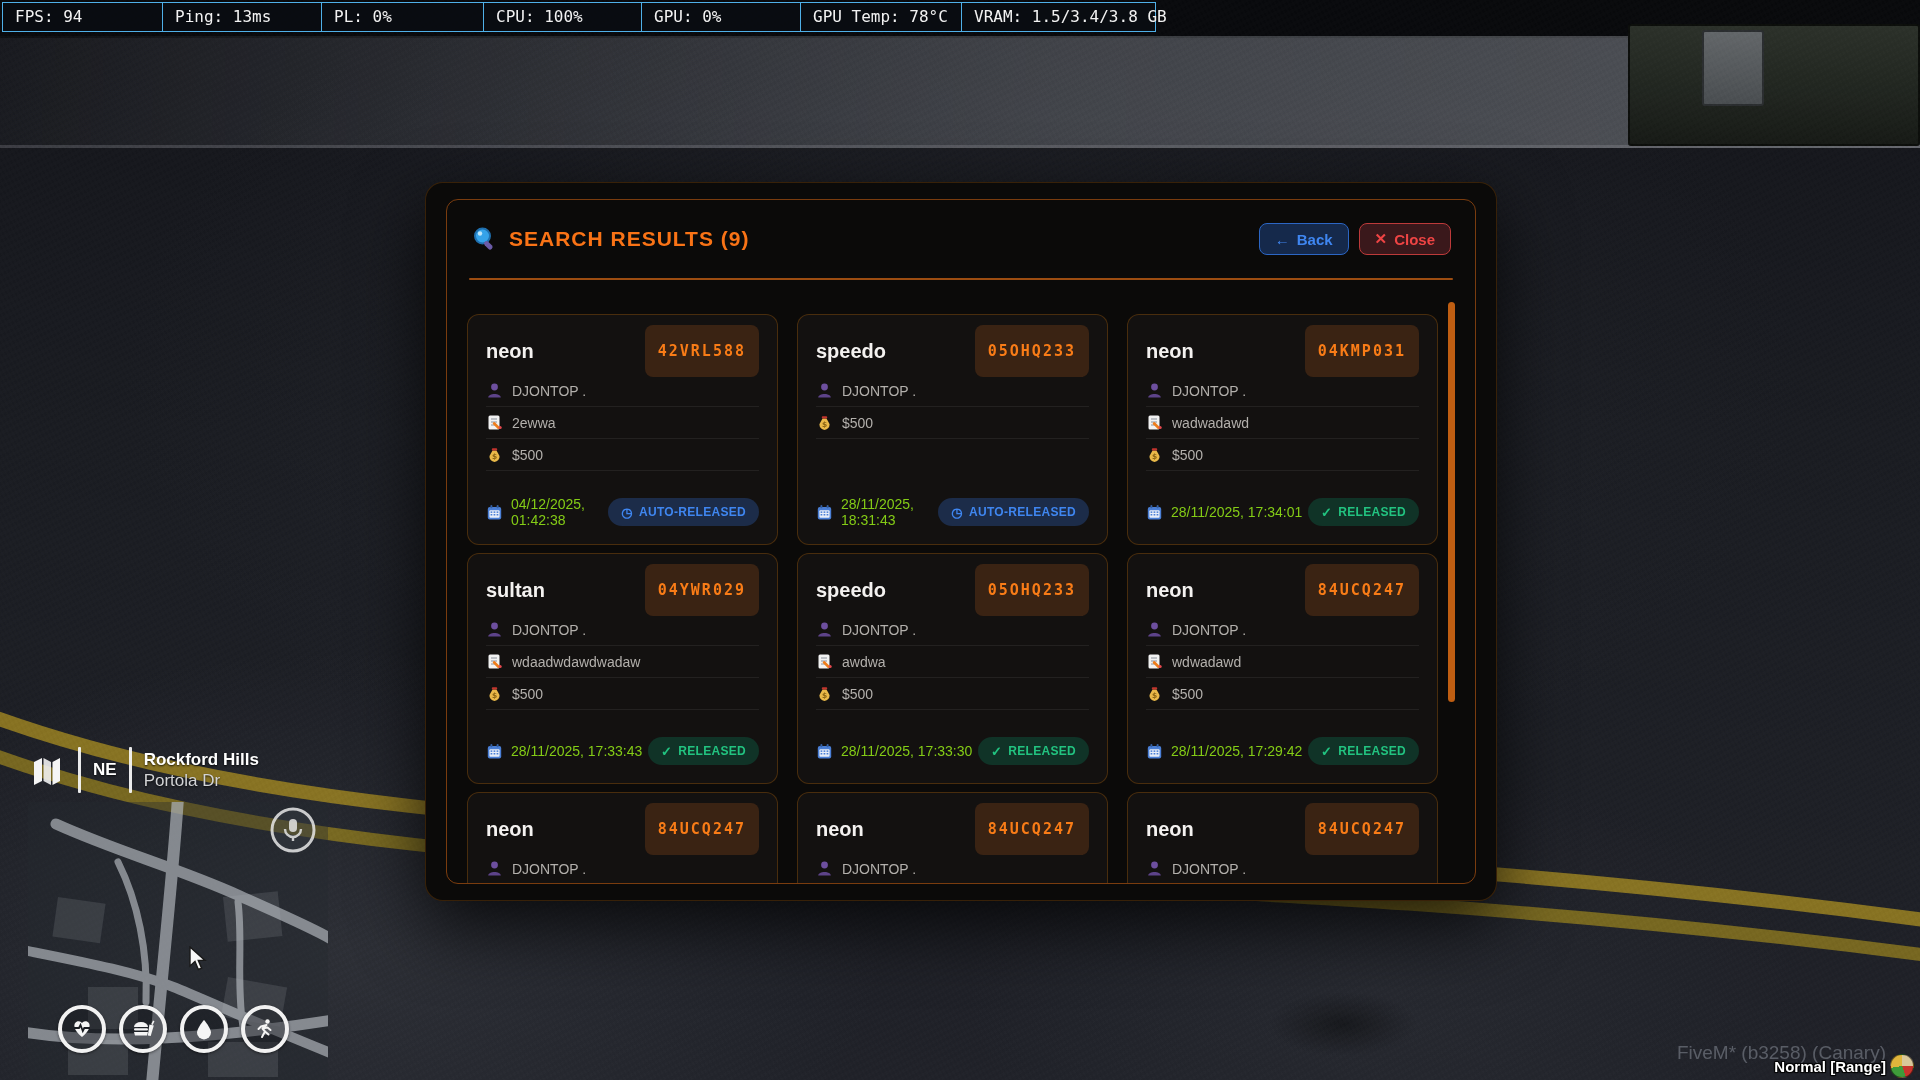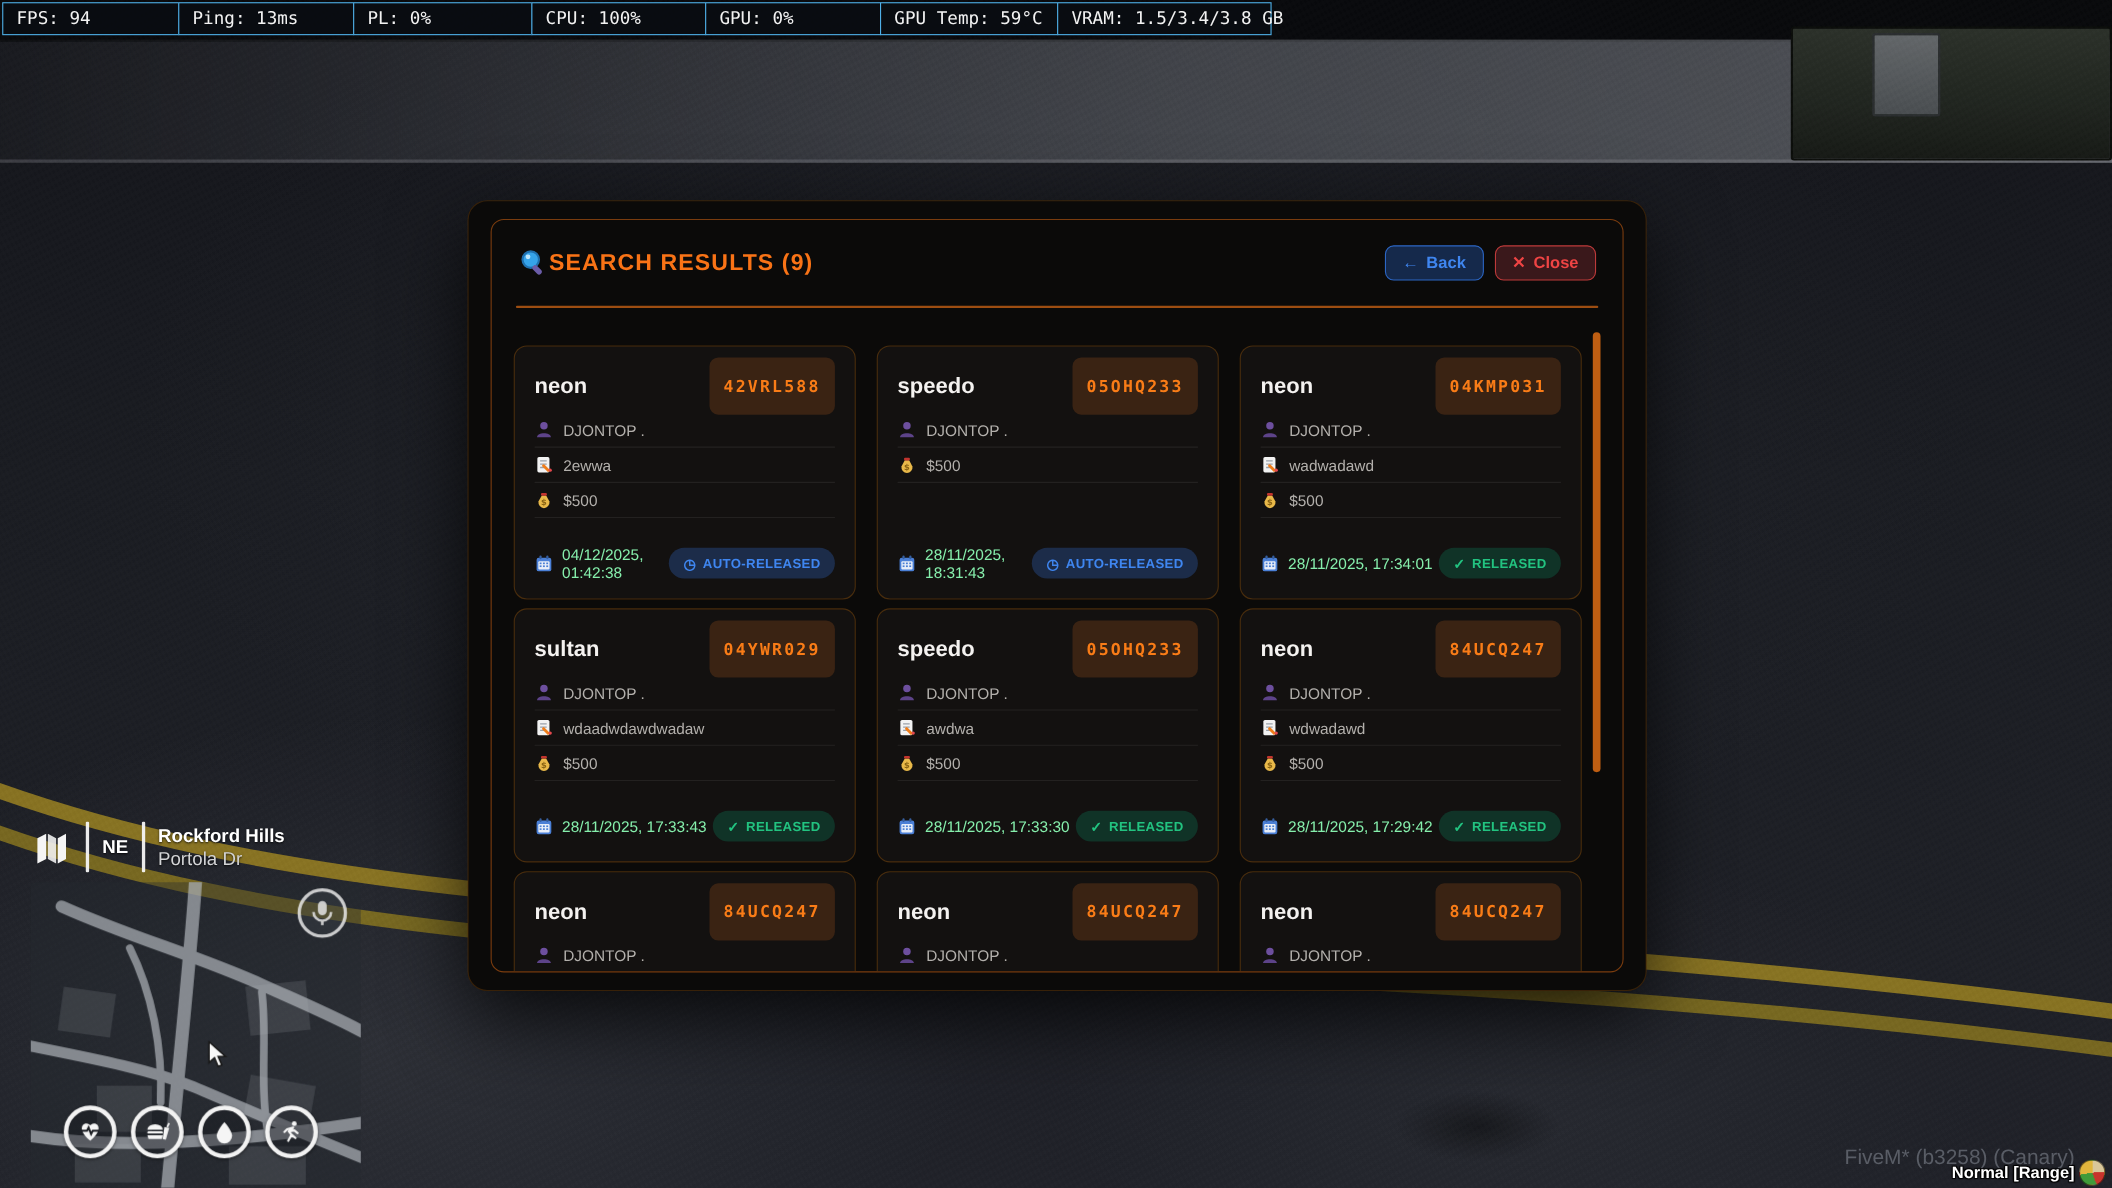--- a/index.html
+++ b/index.html
@@ -42,21 +42,21 @@
   .perfseg:nth-child(5){ width:160px; }
   .perfseg:nth-child(6){ width:162px; }
   .perfseg:nth-child(7){ width:195px; }
   
   #modal { position:absolute; left:425px; top:182px; width:1072px; height:719px; z-index:50;
     background:#0b0a09; border:1px solid rgba(217,119,6,0.22); border-radius:18px;
     box-shadow:0 24px 70px rgba(0,0,0,0.75); }
   #panel { position:absolute; inset:16px 20px; border:1px solid rgba(234,110,20,0.5);
     border-radius:12px; overflow:hidden; }
   #panel-header { height:78px; display:flex; align-items:center; padding:0 24px; }
-  .title-wrap { display:flex; align-items:center; gap:0; }
+  .title-wrap { display:flex; align-items:center; gap:10px; }
   #modal-title { color:#f97316; font-size:21px; font-weight:bold; letter-spacing:1px; }
   .header-divider { height:2px; background:rgba(194,94,20,0.8); margin:0 22px; border-radius:1px; }
   .header-buttons { margin-left:auto; display:flex; gap:10px; }
   .btn { display:flex; align-items:center; gap:7px; height:32px; padding:0 15px;
     border-radius:8px; font-size:15px; font-weight:bold; cursor:pointer; }
   .btn-back { background:#15294b; border:1px solid #2c66c4; color:#3f86f0; }
   .btn-close { background:#3a181b; border:1px solid #bd3a3a; color:#ef4444; }
   .btn .glyph { font-size:15px; }
   
   #cards { position:absolute; left:0; top:96px; right:0; bottom:0; padding:18px 40px 0 20px;
@@ -65,21 +65,21 @@
   .card { background:#131110; border:1px solid rgba(217,119,6,0.28); border-radius:12px;
     padding:12px 18px 10px; display:flex; flex-direction:column; }
   .card-head { height:48px; display:flex; align-items:center; justify-content:space-between; }
   .car-name { color:#f4f2f0; font-size:20px; font-weight:bold; }
   .plate { background:#3a2313; color:#f97c17; font-family:"DejaVu Sans Mono", monospace;
     font-size:15px; font-weight:bold; letter-spacing:2px; padding:17px 13px; border-radius:8px; }
   .info-row { height:32px; display:flex; align-items:center; gap:9px;
     color:#b3b0ac; font-size:14px; border-bottom:1px solid rgba(255,255,255,0.07); }
   .info-row:last-of-type { border-bottom:1px solid rgba(255,255,255,0.07); }
   .card-foot { margin-top:auto; height:44px; display:flex; align-items:center; justify-content:space-between; }
-  .date-wrap { display:flex; align-items:center; gap:8px; color:#86efac; font-size:14px; }
+  .date-wrap { display:flex; align-items:center; gap:8px; color:#84cc16; font-size:14px; }
   .badge { display:flex; align-items:center; gap:6px; padding:7px 13px; border-radius:15px;
     font-size:12px; font-weight:bold; letter-spacing:0.3px; white-space:nowrap; }
   .badge.auto { background:#1c2c49; color:#3f86f0; }
   .badge.released { background:#103327; color:#22c380; }
   .badge .bicon { font-size:13px; line-height:1; }
   .icon16 { width:17px; height:17px; flex:0 0 17px; }
   #scroll-thumb { position:absolute; right:20px; top:102px; width:7px; height:400px;
     background:#bf5e12; border-radius:4px; }
   
   #minimap { position:absolute; left:28px; top:742px; z-index:20; }
@@ -123,21 +123,21 @@
   </svg>
   <div class="manhole"></div>
   <div class="noise"></div>
 
   <div id="perfbar">
       <div class="perfseg">FPS: 94</div>
       <div class="perfseg">Ping: 13ms</div>
       <div class="perfseg">PL: 0%</div>
       <div class="perfseg">CPU: 100%</div>
       <div class="perfseg">GPU: 0%</div>
-      <div class="perfseg">GPU Temp: 59°C</div>
+      <div class="perfseg">GPU Temp: 78°C</div>
       <div class="perfseg">VRAM: 1.5/3.4/3.8 GB</div>
     </div>
 
   <div id="modal">
     <div id="panel">
       <div id="panel-header">
         <div class="title-wrap">
           <svg class="icon-magnifier" width="28" height="28" viewBox="0 0 28 28">
             <circle cx="11.5" cy="11" r="7.5" fill="#35a3ea" stroke="#1f6fae" stroke-width="2"></circle>
             <circle cx="9" cy="8.5" r="2.2" fill="#bfe6fb"></circle>

